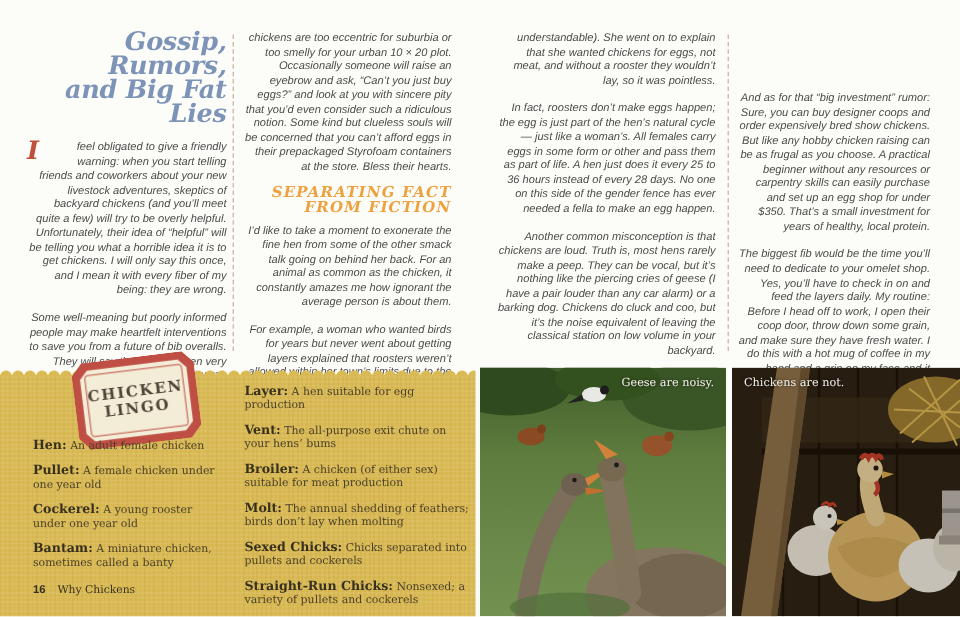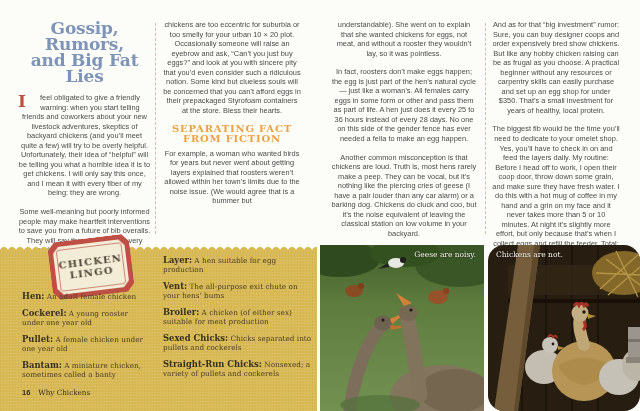--- a/index.html
+++ b/index.html
@@ -1,24 +1,24 @@
 <!DOCTYPE html>
 <html><head>
 <meta charset="utf-8">
 <style>
   html,body{margin:0;padding:0;}
   body{width:640px;height:411px;position:relative;background:#fcfcf9;overflow:hidden;
        font-family:"Liberation Sans",sans-serif;-webkit-font-smoothing:antialiased;}
 
-  .col{position:absolute;top:20px;color:#4a4a48;font-size:7.4px;line-height:9.55px;text-align:center;}
+  .col{position:absolute;top:20px;color:#4a4a48;font-size:7.4px;line-height:9.55px;text-align:right;font-style:italic;}
   .col p{margin:0 0 9px 0;}
   #col1{left:18px;width:133px;}
   #col2{left:163px;width:138px;}
   #col3{left:331px;width:146px;}
-  #col4{left:492px;width:128px;}
+  #col4{left:492px;width:128px;margin-top:40px;}
 
   .vdivider{position:absolute;top:23px;height:211px;width:0;border-left:1px dashed #d3bcb2;}
   #divider1{left:155px;}
   #divider2{left:485px;}
 
   h1{font-family:"DejaVu Serif",serif;font-weight:bold;color:#7d93b7;
      font-size:17px;line-height:16px;margin:0 0 9px 0;letter-spacing:-0.2px;}
 
   .dropcap{float:left;font-family:"DejaVu Serif",serif;color:#c0503c;font-weight:bold;
            font-size:17px;line-height:15px;padding:1px 3px 0 0;}
@@ -54,21 +54,21 @@
   .def{font-family:"DejaVu Serif",serif;font-size:7.3px;line-height:9.2px;margin:0 0 7.5px 0;}
   .def b{font-family:"DejaVu Serif",serif;font-weight:bold;font-size:8.4px;color:#37301f;text-align:right;}
 
   #footer{position:absolute;left:22px;top:138px;display:flex;align-items:baseline;gap:8px;
     color:#37301f;}
   #footer .num{font-weight:bold;font-size:7.5px;text-align:right;}
   #footer .chap{font-family:"DejaVu Serif",serif;font-size:7.2px;}
 
   .photo{position:absolute;top:245px;height:166px;overflow:hidden;}
   #photo-geese{left:320px;width:164px;}
-  #photo-chickens{left:488px;width:152px;border-radius:16px;}
+  #photo-chickens{left:488px;width:152px;}
   .photo svg{display:block;}
   .caption{position:absolute;top:5px;font-family:"DejaVu Serif",serif;font-size:7.5px;color:#f5f2ea;
     text-shadow:0 0 2px rgba(0,0,0,.65);}
   #caption-geese{right:8px;text-align:right;}
   #caption-chickens{left:8px;}
 </style>
 </head>
 <body>
 
 <div class="col" id="col1">
@@ -76,20 +76,21 @@
       <span>and Big Fat Lies</span></h1>
   <p><span class="dropcap">I</span><span>feel obligated to give a friendly warning: when you start telling friends and coworkers about your new livestock adventures, skeptics of backyard chickens (and you’ll meet quite a few) will try to be overly helpful. Unfortunately, their idea of “helpful” will be telling you what a horrible idea it is to get chickens. I will only say this once, and I mean it with every fiber of my being: they are wrong.</span></p>
   <p>Some well-meaning but poorly informed people may make heartfelt interventions to save you from a future of bib overalls. They will say the word chicken very much like they’d say sewer rat. Chickens? That just isn’t what normal people do, is it?! They’ll wave their hands dramatically and warn you that chickens are some giant commitment. They’ll scold you, telling you that hens are a needless expense. They’ll tell you that</p>
 </div>
 
 <div class="vdivider" id="divider1"></div>
 
 <div class="col" id="col2">
   <p>chickens are too eccentric for suburbia or too smelly for your urban 10 × 20 plot. Occasionally someone will raise an eyebrow and ask, “Can’t you just buy eggs?” and look at you with sincere pity that you’d even consider such a ridiculous notion. Some kind but clueless souls will be concerned that you can’t afford eggs in their prepackaged Styrofoam containers at the store. Bless their hearts.</p>
   <div class="subhead">SEPARATING FACT FROM FICTION</div>
+  <p>I’d like to take a moment to exonerate the fine hen from some of the other smack talk going on behind her back. For an animal as common as the chicken, it constantly amazes me how ignorant the average person is about them.</p>
   <p>For example, a woman who wanted birds for years but never went about getting layers explained that roosters weren’t allowed within her town’s limits due to the noise issue. (We would agree that is a bummer but</p>
 </div>
 
 <div class="col" id="col3">
   <p>understandable). She went on to explain that she wanted chickens for eggs, not meat, and without a rooster they wouldn’t lay, so it was pointless.</p>
   <p>In fact, roosters don’t make eggs happen; the egg is just part of the hen’s natural cycle — just like a woman’s. All females carry eggs in some form or other and pass them as part of life. A hen just does it every 25 to 36 hours instead of every 28 days. No one on this side of the gender fence has ever needed a fella to make an egg happen.</p>
   <p>Another common misconception is that chickens are loud. Truth is, most hens rarely make a peep. They can be vocal, but it’s nothing like the piercing cries of geese (I have a pair louder than any car alarm) or a barking dog. Chickens do cluck and coo, but it’s the noise equivalent of leaving the classical station on low volume in your backyard.</p>
 </div>
 
 <div class="vdivider" id="divider2"></div>
@@ -103,29 +104,30 @@
   <div id="lingo-badge">
     <div class="inner">
       <div class="pin"></div>
       <span class="line">CHICKEN</span>
       <span class="line">LINGO</span>
     </div>
   </div>
 
   <div class="defs" id="defs-left">
     <p class="def"><b>Hen:</b> <span>An adult female chicken</span></p>
+    <p class="def"><b>Pullet:</b> <span>A female chicken under one year old</span></p>
     <p class="def"><b>Cockerel:</b> <span>A young rooster under one year old</span></p>
-    <p class="def"><b>Pullet:</b> <span>A female chicken under one year old</span></p>
     <p class="def"><b>Bantam:</b> <span>A miniature chicken, sometimes called a banty</span></p>
   </div>
 
   <div class="defs" id="defs-right">
     <p class="def"><b>Layer:</b> <span>A hen suitable for egg production</span></p>
     <p class="def"><b>Vent:</b> <span>The all-purpose exit chute on your hens’ bums</span></p>
     <p class="def"><b>Broiler:</b> <span>A chicken (of either sex) suitable for meat production</span></p>
+    <p class="def"><b>Molt:</b> <span>The annual shedding of feathers; birds don’t lay when molting</span></p>
     <p class="def"><b>Sexed Chicks:</b> <span>Chicks separated into pullets and cockerels</span></p>
     <p class="def"><b>Straight-Run Chicks:</b> <span>Nonsexed; a variety of pullets and cockerels</span></p>
   </div>
 
   <div id="footer">
     <span class="num">16</span>
     <span class="chap">Why Chickens</span>
   </div>
 </div>
 

